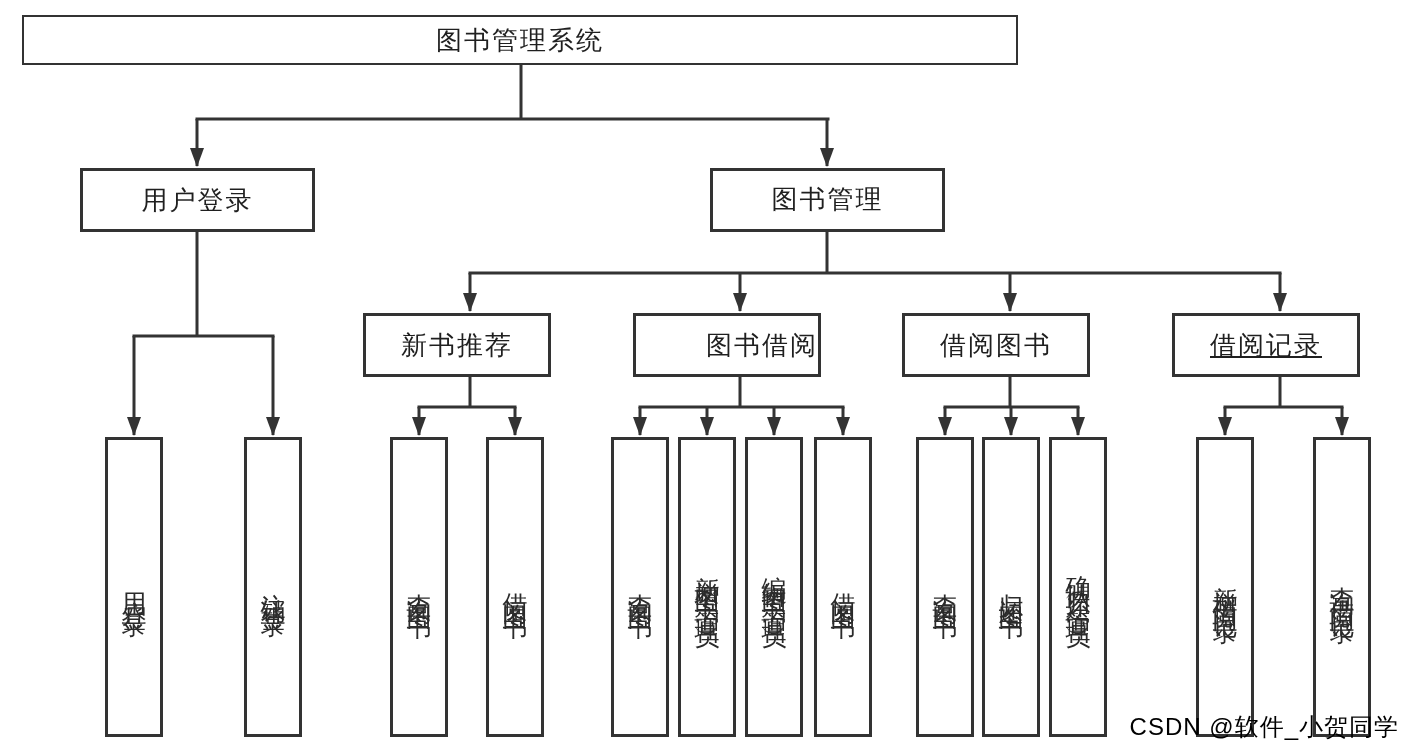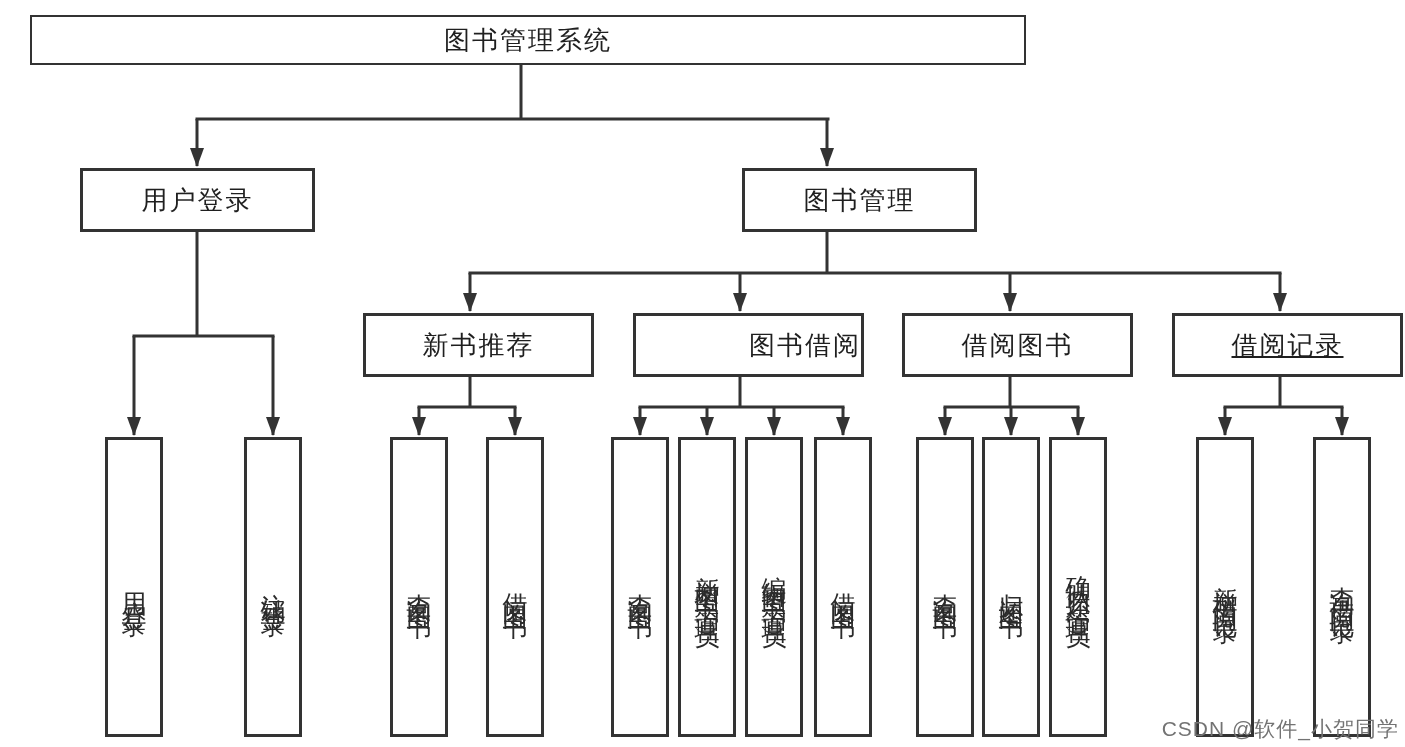--- a/index.html
+++ b/index.html
@@ -30,39 +30,39 @@
     align-items: center;
     justify-content: center;
     color: #1f1f1f;
   }
   .box .hlabel {
     font-size: 26px;
     letter-spacing: 2px;
     white-space: nowrap;
     line-height: 1;
   }
-  .root-box { left: 22px; top: 15px; width: 996px; height: 50px; border-width: 2px; margin-left: 8px; }
+  .root-box { left: 22px; top: 15px; width: 996px; height: 50px; border-width: 2px; }
   .mid-box  { height: 64px; top: 168px; width: 235px; }
-  .l3-box   { height: 64px; top: 313px; width: 231px; }
+  .l3-box   { height: 64px; top: 313px; width: 188px; }
   .leaf     { top: 437px; width: 58px; height: 300px; }
   .leaf .vlabel {
     writing-mode: vertical-rl;
     text-orientation: mixed;
     font-size: 25px;
     letter-spacing: 7px;
     line-height: 1;
     color: #2b2b2b;
     white-space: nowrap;
   }
   .watermark {
     position: absolute;
     right: 6px;
     bottom: 4px;
-    font-size: 21px;
-    color: #737373;
+    font-size: 24px;
+    color: #000000;
     letter-spacing: 1px;
     z-index: 5;
     white-space: nowrap;
   }
 </style>
 </head>
 <body>
 
 <div class="stage">
 
@@ -115,21 +115,21 @@
     </g>
   </svg>
 
   <div class="box root-box">
     <span class="hlabel">图书管理系统</span>
   </div>
 
   <div class="box mid-box" style="left:80px;">
     <span class="hlabel">用户登录</span>
   </div>
-  <div class="box mid-box" style="left:742px;">
+  <div class="box mid-box" style="left:710px;font-family:Liberation Serif, serif;">
     <span class="hlabel">图书管理</span>
   </div>
 
   <div class="box l3-box" style="left:363px;">
     <span class="hlabel">新书推荐</span>
   </div>
   <div class="box l3-box" style="left:633px;justify-content:flex-end;">
     <span class="hlabel">图书借阅</span>
   </div>
   <div class="box l3-box" style="left:902px;">

